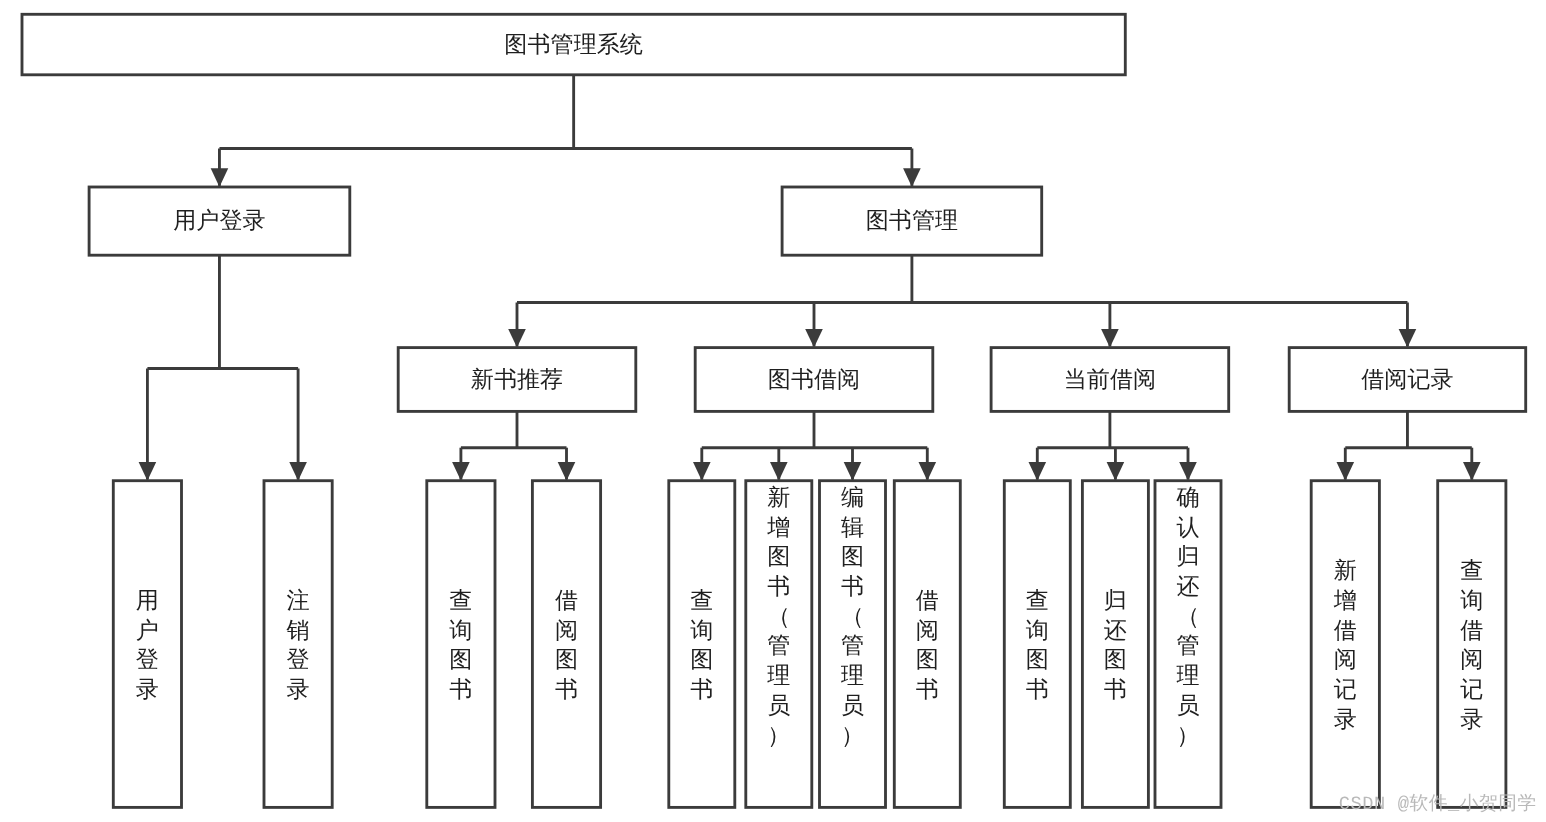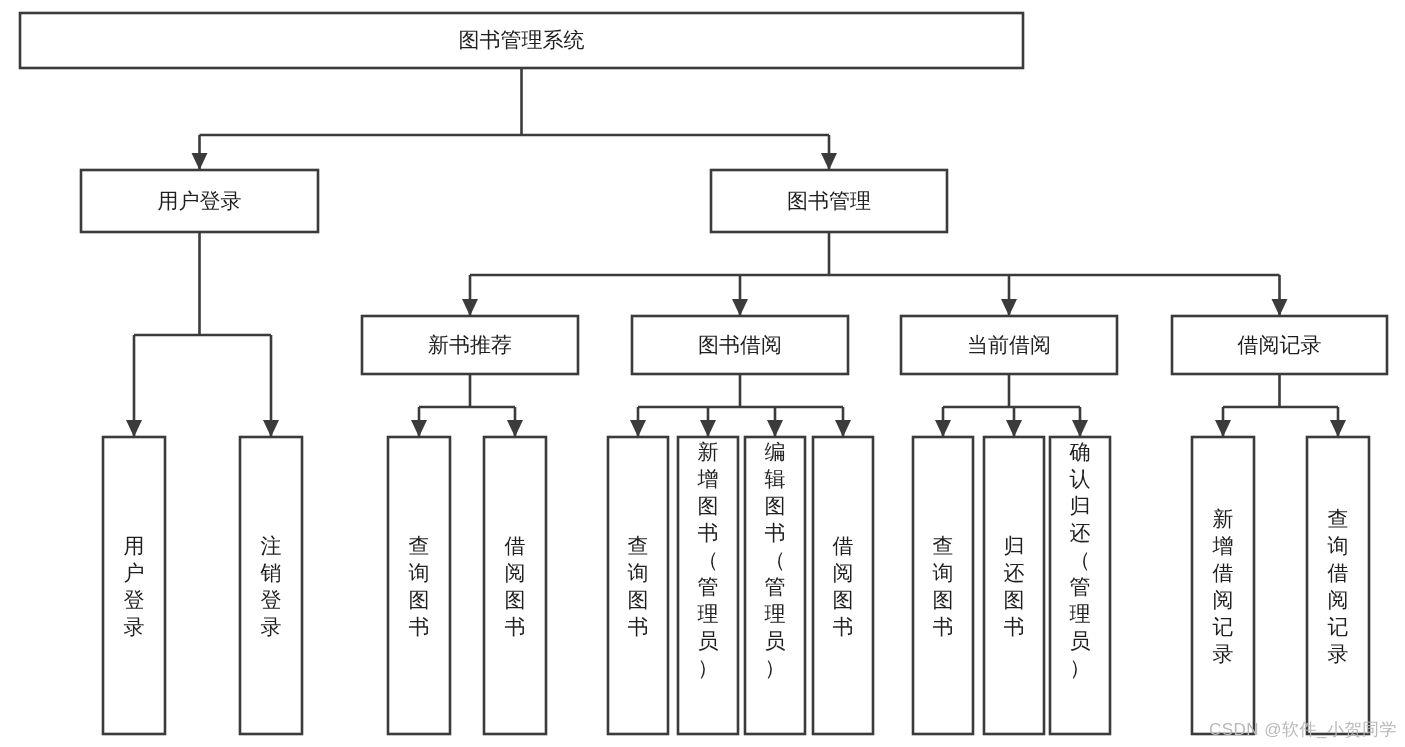--- a/index.html
+++ b/index.html
@@ -50,21 +50,21 @@
   .node-label-vertical {
     fill: #1f1f1f;
     font-family: "Liberation Sans", "DejaVu Sans", sans-serif;
     font-size: 21px;
     text-anchor: middle;
   }
   .watermark-text {
     position: absolute;
     right: 8px;
     bottom: 6px;
-    font-family: Liberation Sans, sans-serif;
+    font-family: Liberation Mono, monospace;
     font-size: 17px;
     color: #b9b9b9;
     letter-spacing: 0.5px;
     white-space: nowrap;
     user-select: none;
   }
 </style>
 </head>
 <body>
 

